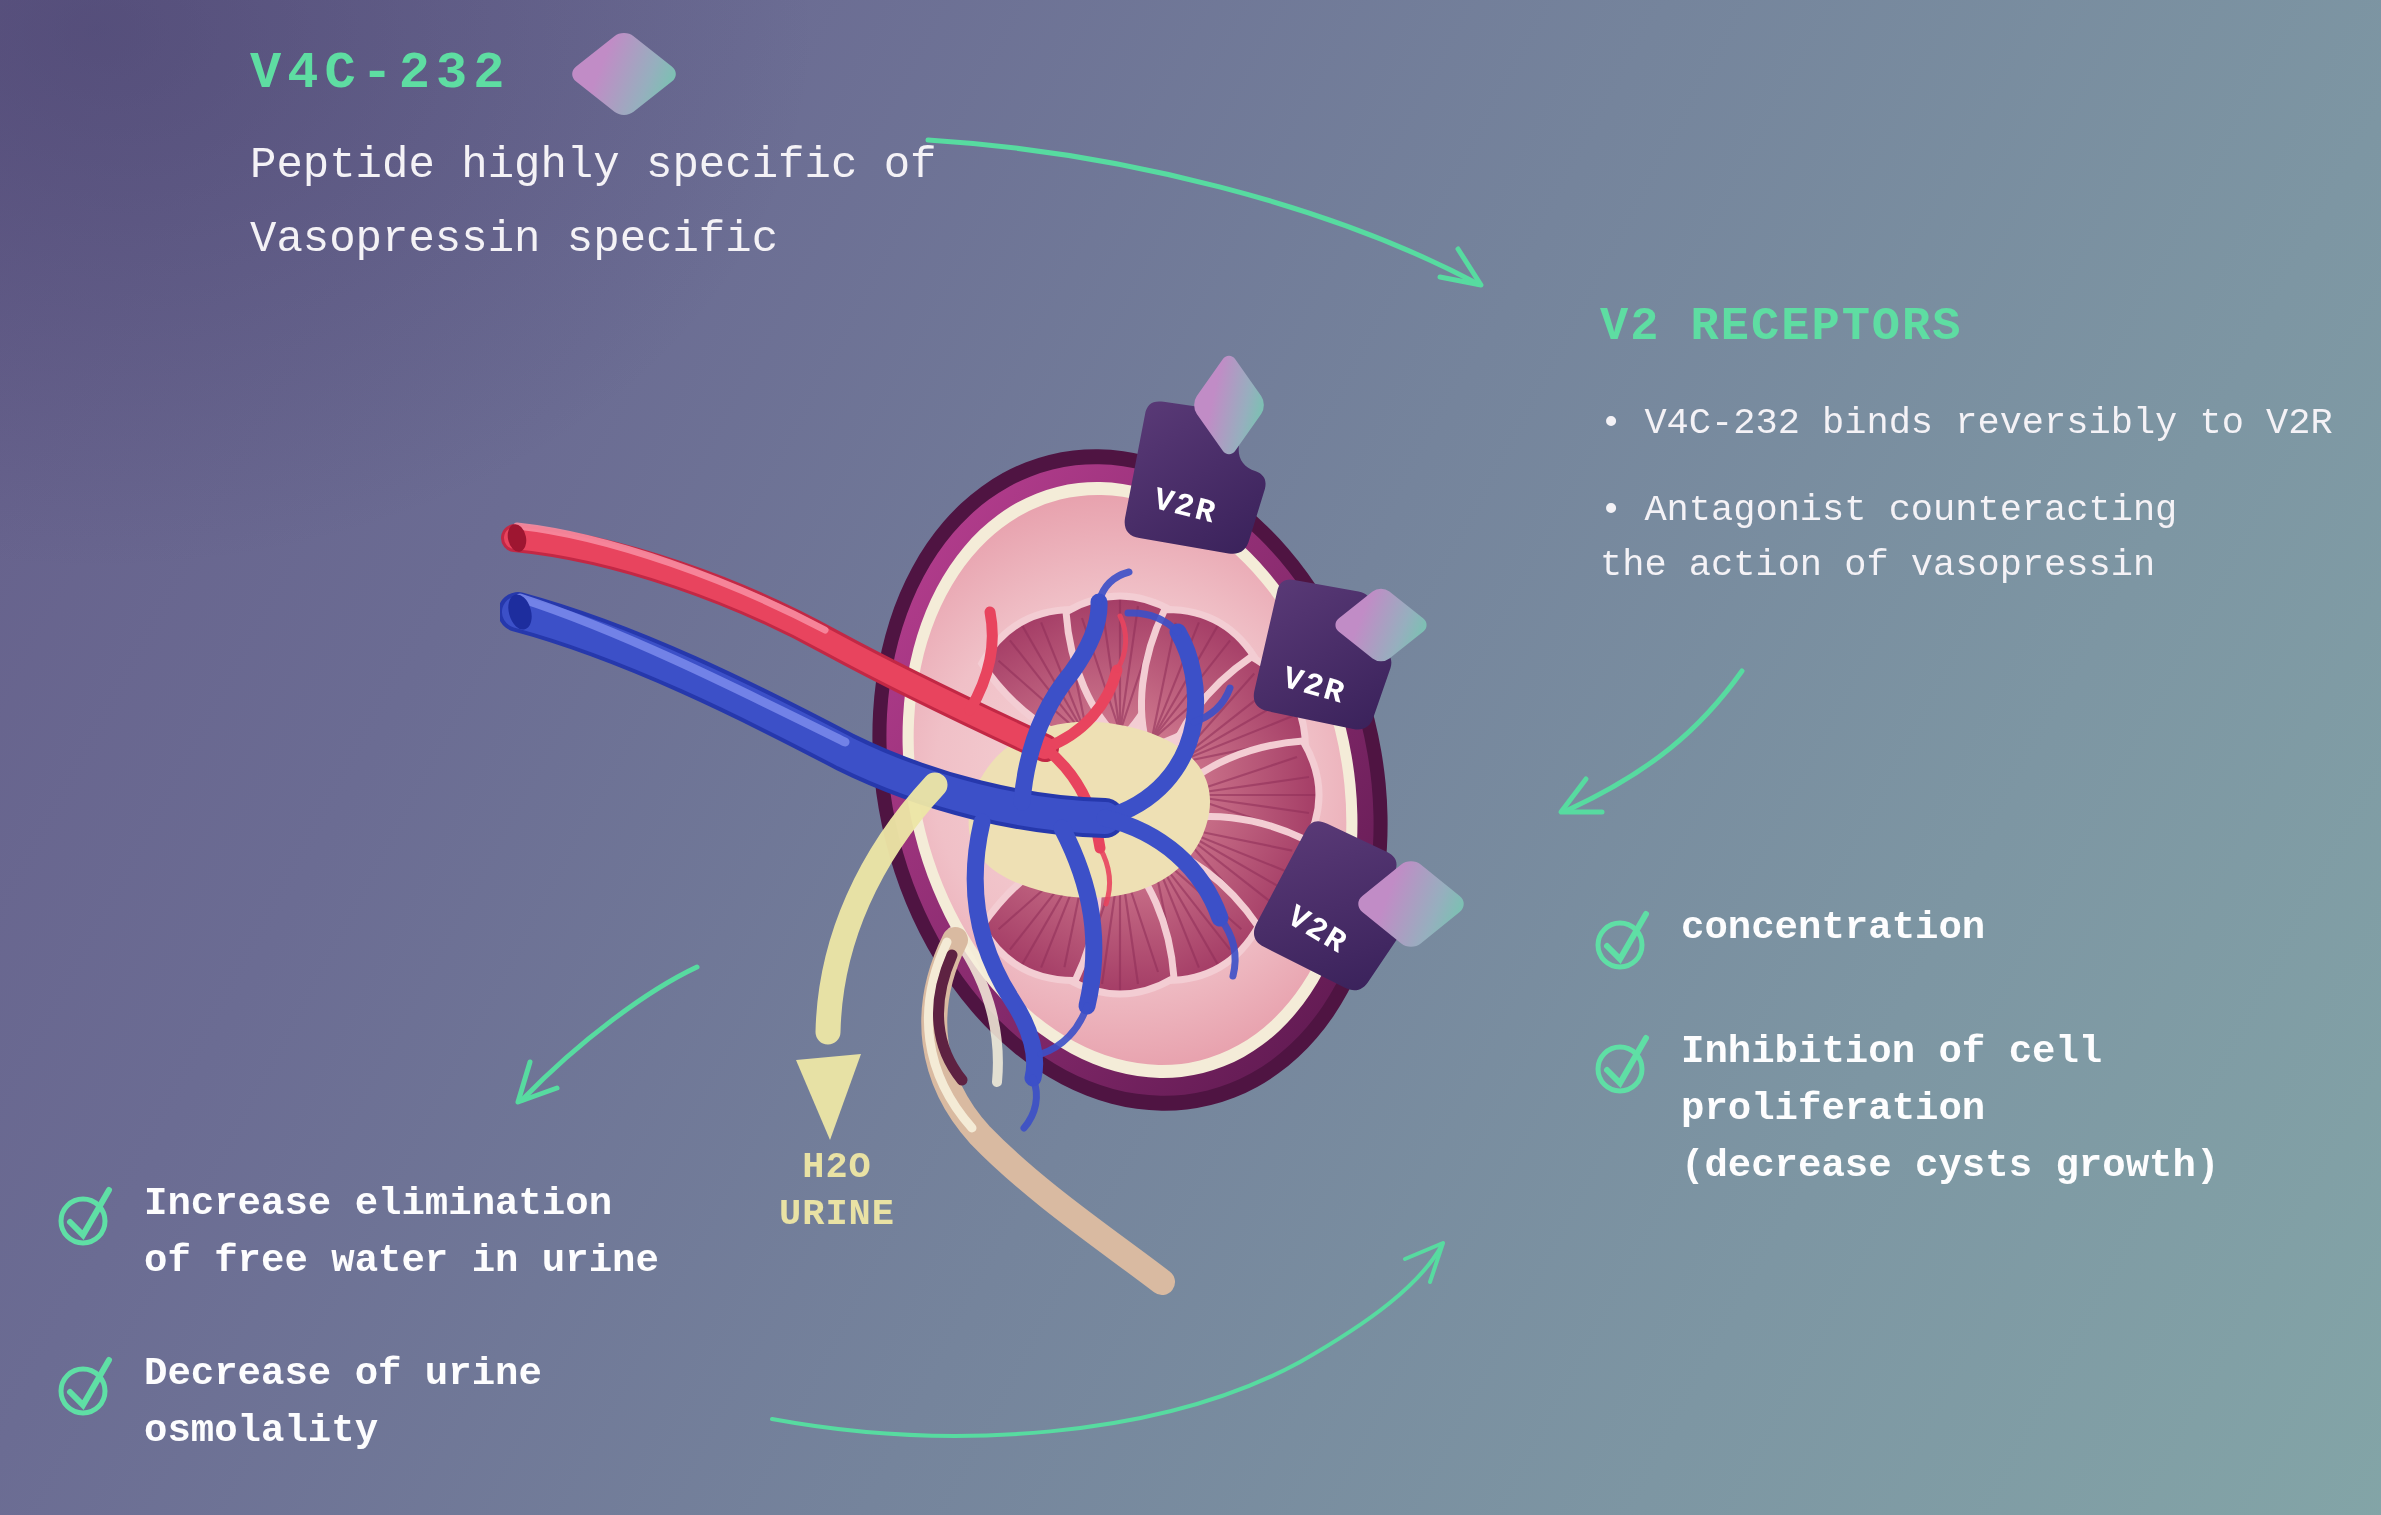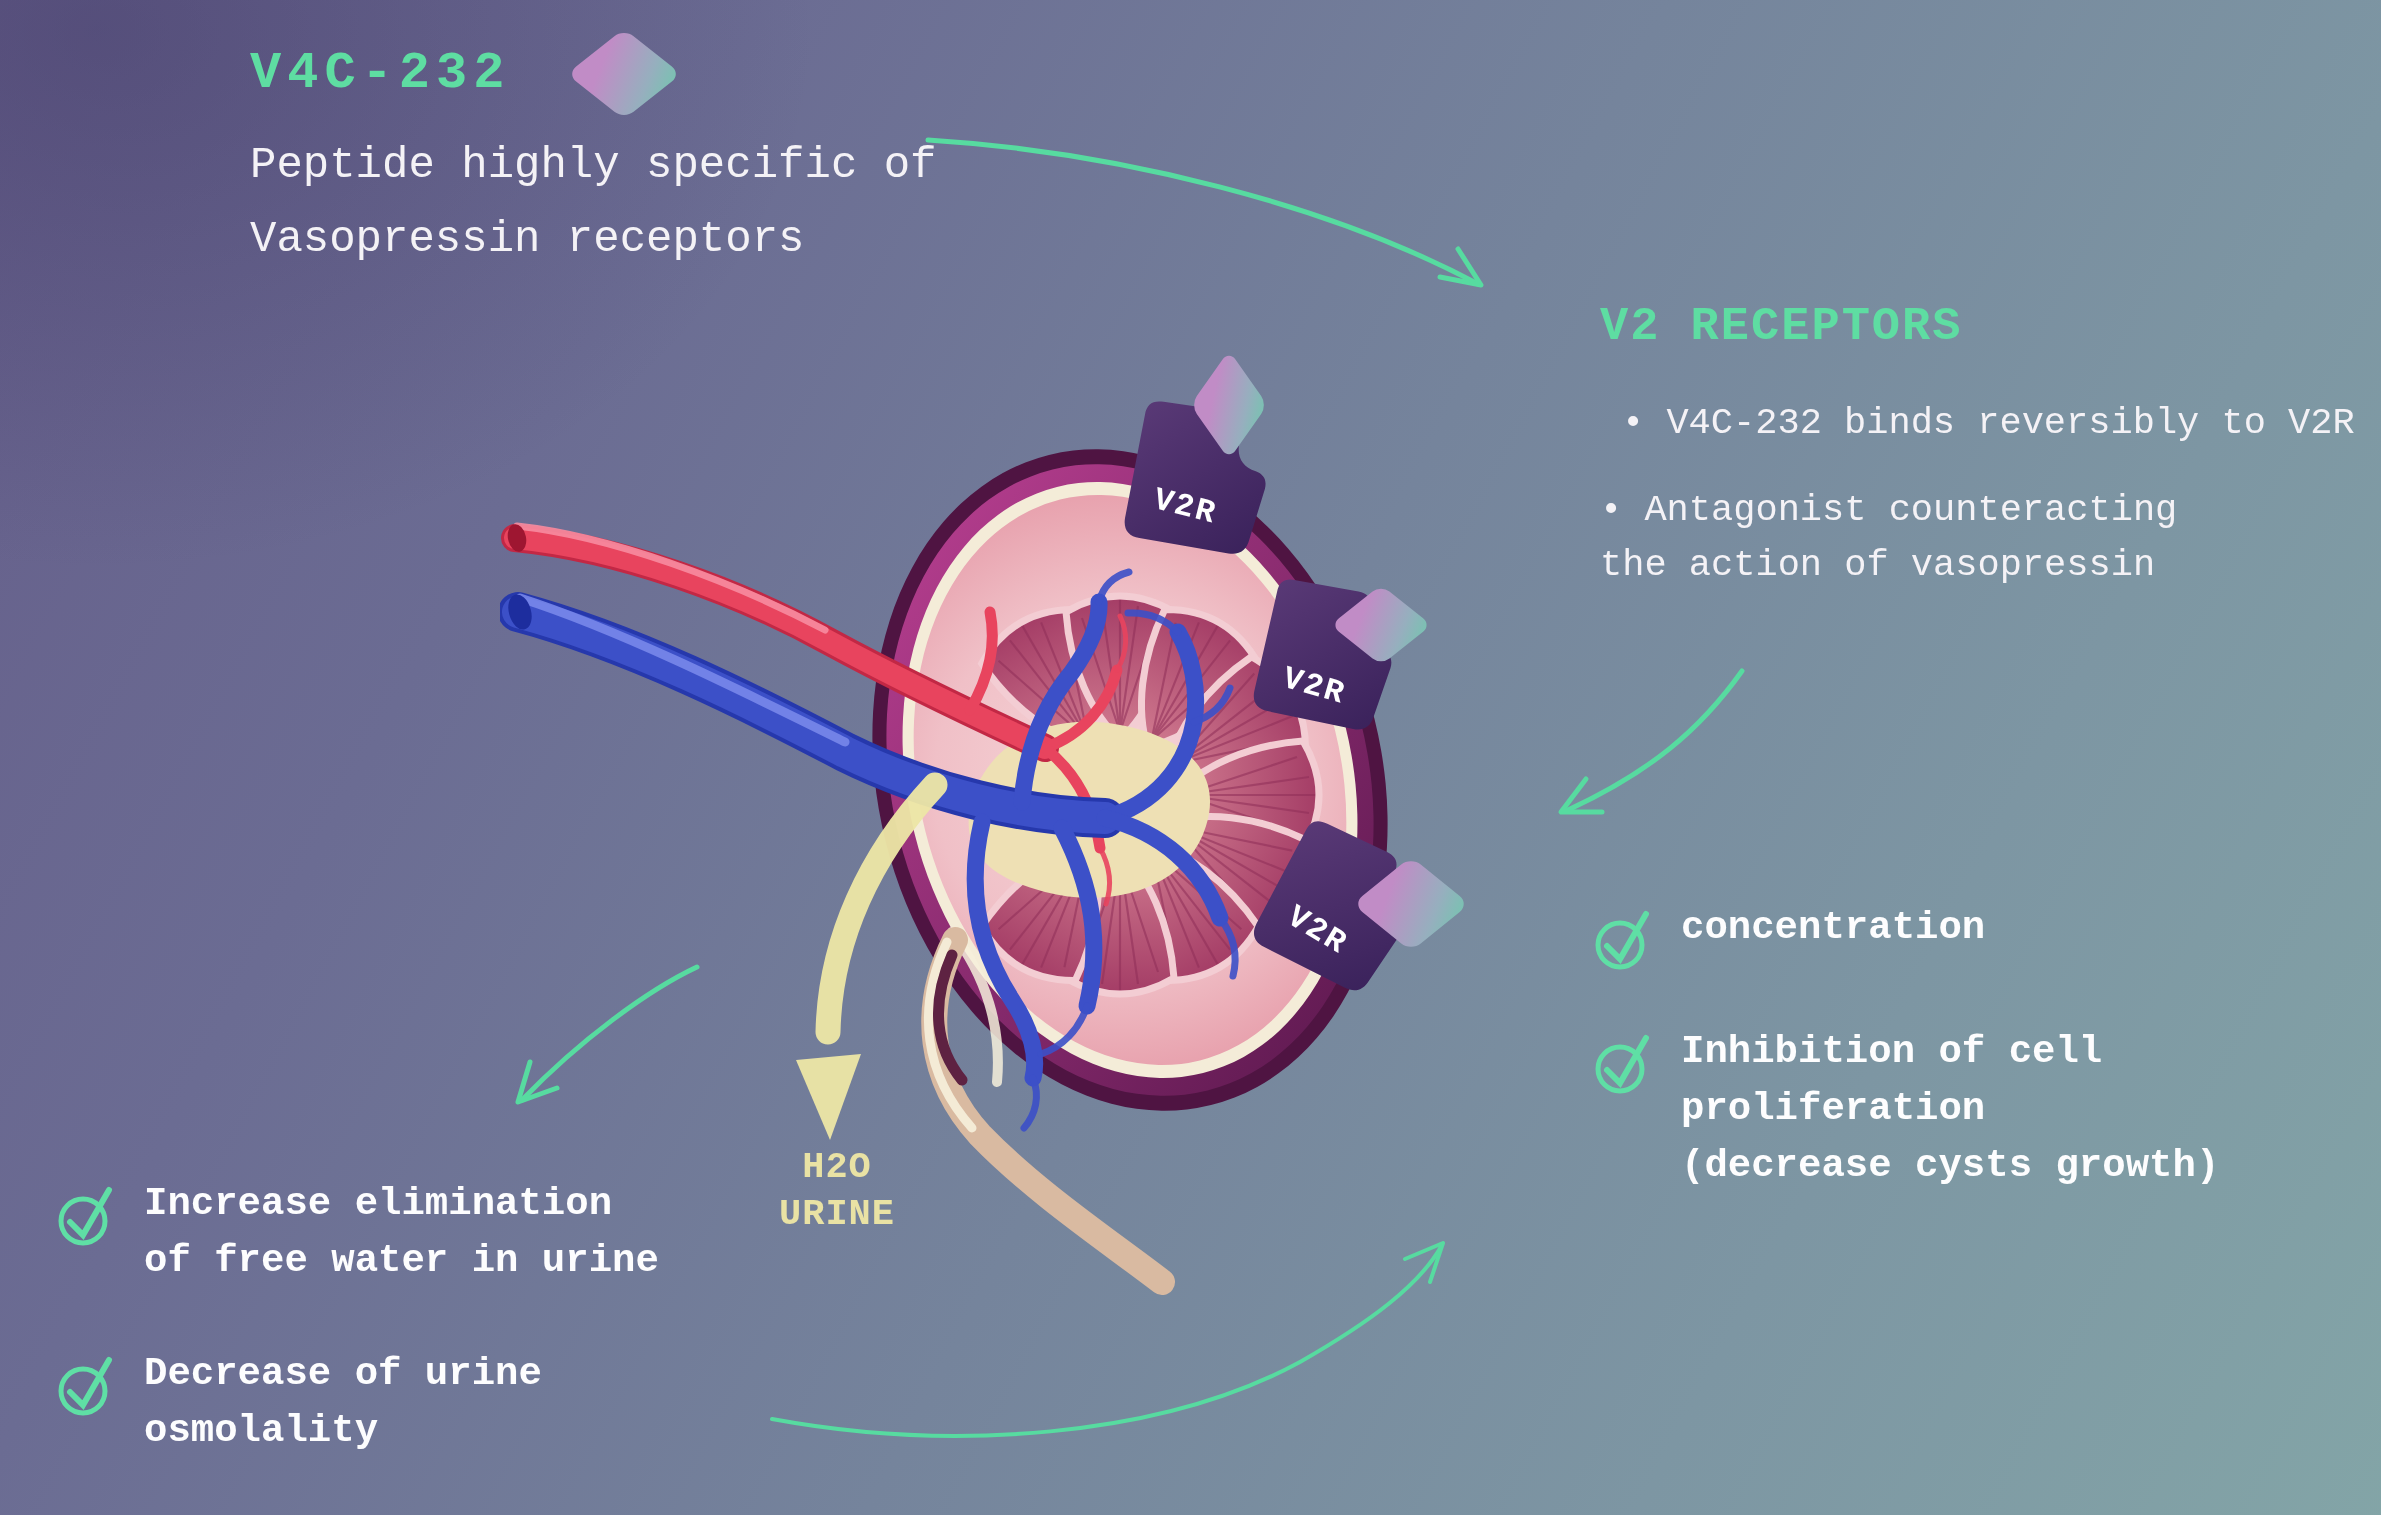--- a/index.html
+++ b/index.html
@@ -13,21 +13,21 @@
     content:"";position:absolute;inset:0;
     background:radial-gradient(1200px 900px at 4% 2%, rgba(58,50,96,.38), rgba(58,50,96,0) 60%);
     pointer-events:none;
   }
   .abs{position:absolute;}
   
   .v4c-title{left:250px;top:44px;font-size:52px;font-weight:600;letter-spacing:6px;color:#5edda2;}
   .v4c-sub{left:250px;top:128px;font-size:44px;line-height:74px;color:#f4f2f6;font-weight:400;}
   .v2-heading{left:1600px;top:300px;font-size:47px;font-weight:600;letter-spacing:2px;color:#5edda2;}
   .v2-bullets{left:1600px;top:396px;font-size:37px;line-height:55px;color:#f4f2f6;}
-  .v2-bullets .b1{margin-bottom:32px;margin-left:22px;}
+  .v2-bullets .b1{margin-bottom:32px;}
   
   .benefits{display:flex;flex-direction:column;}
   .benefits-right{left:1595px;top:900px;width:720px;}
   .benefits-left{left:58px;top:1176px;width:620px;}
   .benefit{display:flex;align-items:flex-start;gap:30px;margin-bottom:52px;}
   .benefits-left .benefit{margin-bottom:56px;}
   .benefit .txt{font-size:39px;line-height:57px;font-weight:700;color:#fdfdfe;}
   .check-icon{flex:0 0 auto;width:56px;height:70px;margin-top:2px;}
   
   .diamond{position:absolute;}
@@ -60,21 +60,21 @@
         <stop offset="0" stop-color="#c18cc6"></stop>
           <stop offset="0.45" stop-color="#96afbe"></stop>
           <stop offset="1" stop-color="#52dca0"></stop>
       </linearGradient>
     </defs>
     <rect x="-42" y="-42" width="84" height="84" rx="14" transform="translate(60,45) scale(1,0.78) rotate(45)" fill="url(#gdia)"></rect>
   </svg>
 
   <div class="abs v4c-sub">
     <div>Peptide highly specific of</div>
-    <div>Vasopressin receptors</div>
+    <div>Vasopressin specific</div>
   </div>
 
   <div class="abs v2-heading">V2 RECEPTORS</div>
   <div class="abs v2-bullets">
     <div class="b1">• V4C-232 binds reversibly to V2R</div>
     <div>• Antagonist counteracting</div>
     <div>the action of vasopressin</div>
   </div>
 
   <svg class="abs kidney-svg" width="940" height="960" viewBox="0 0 940 960">

